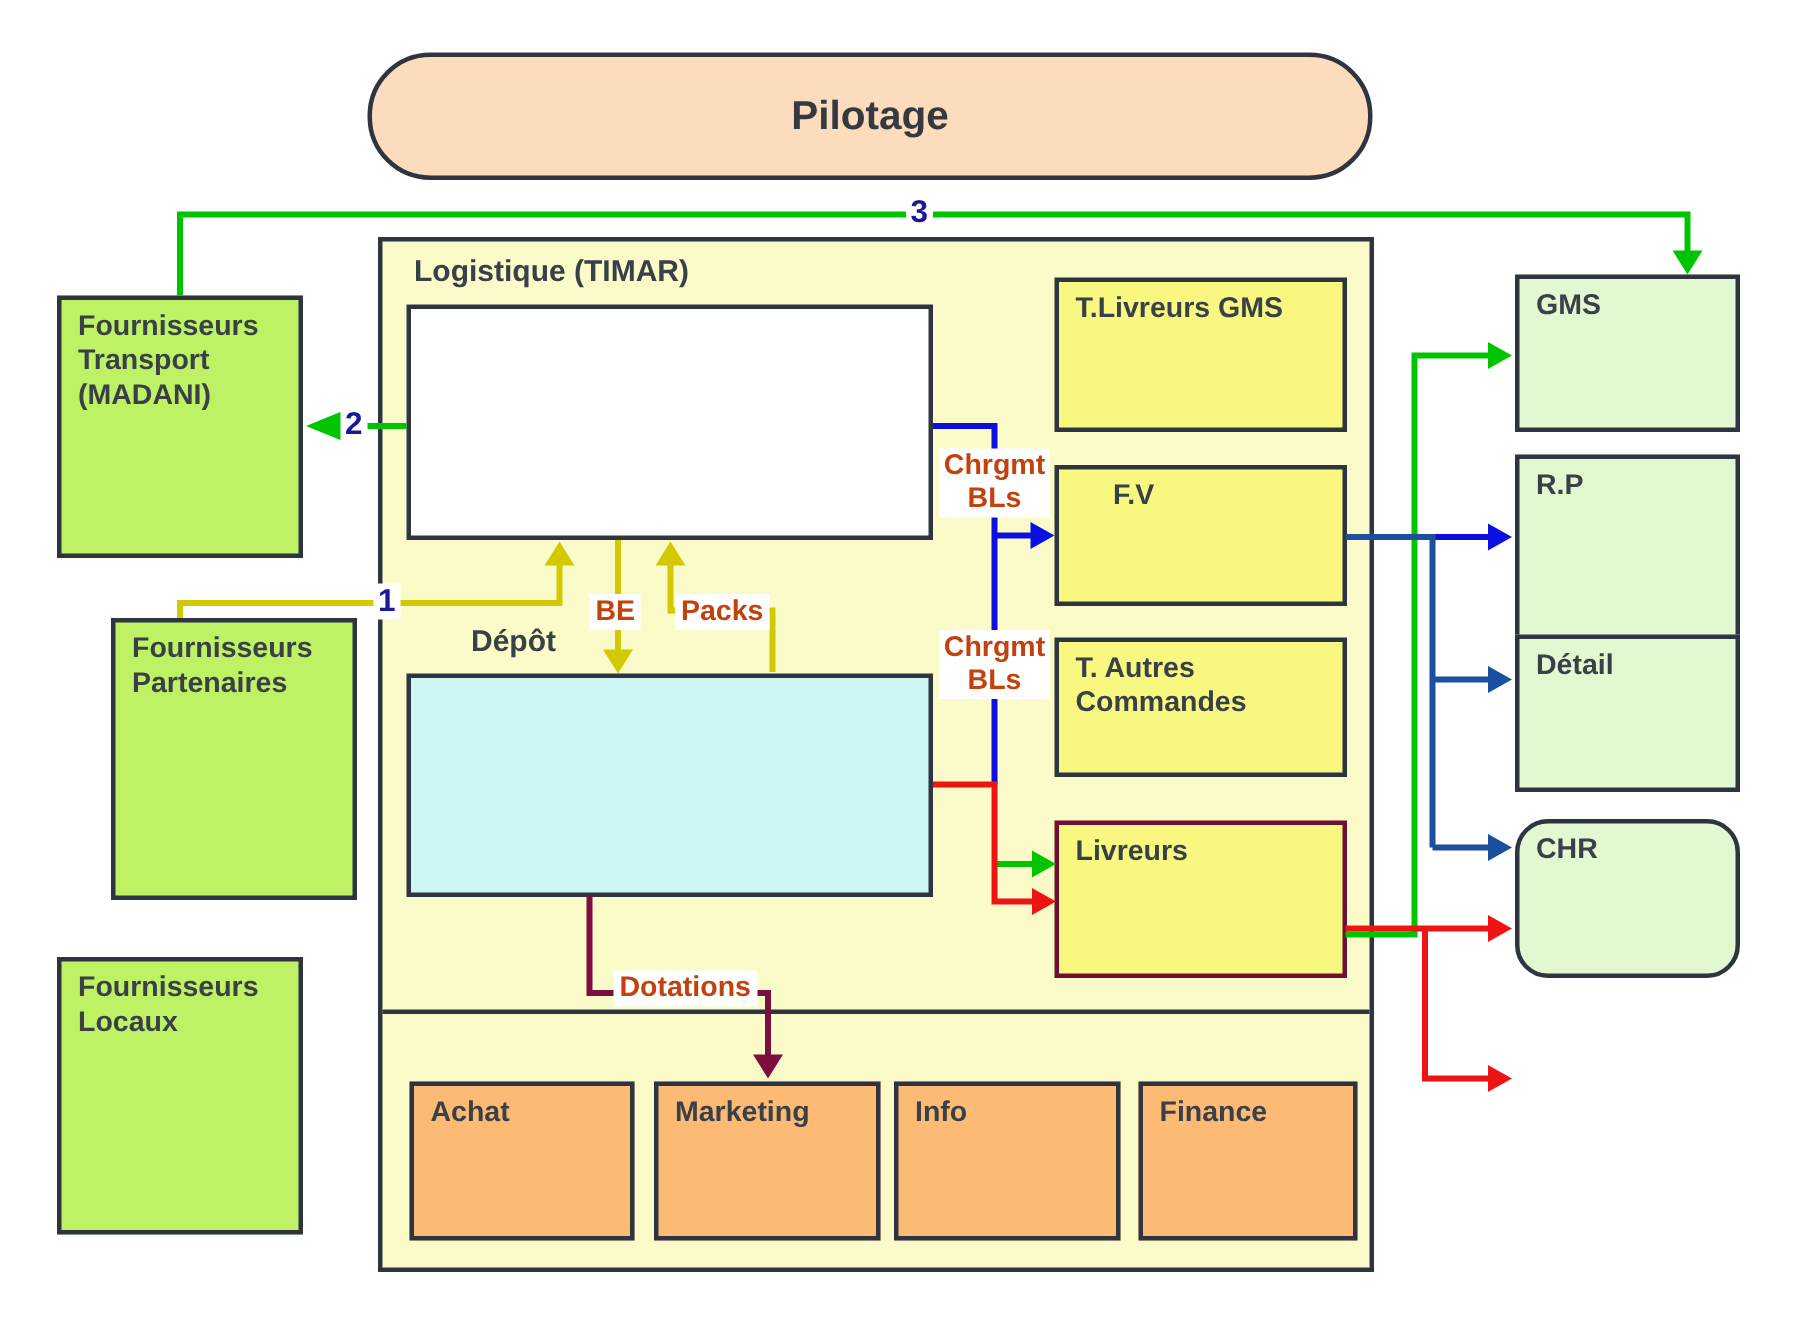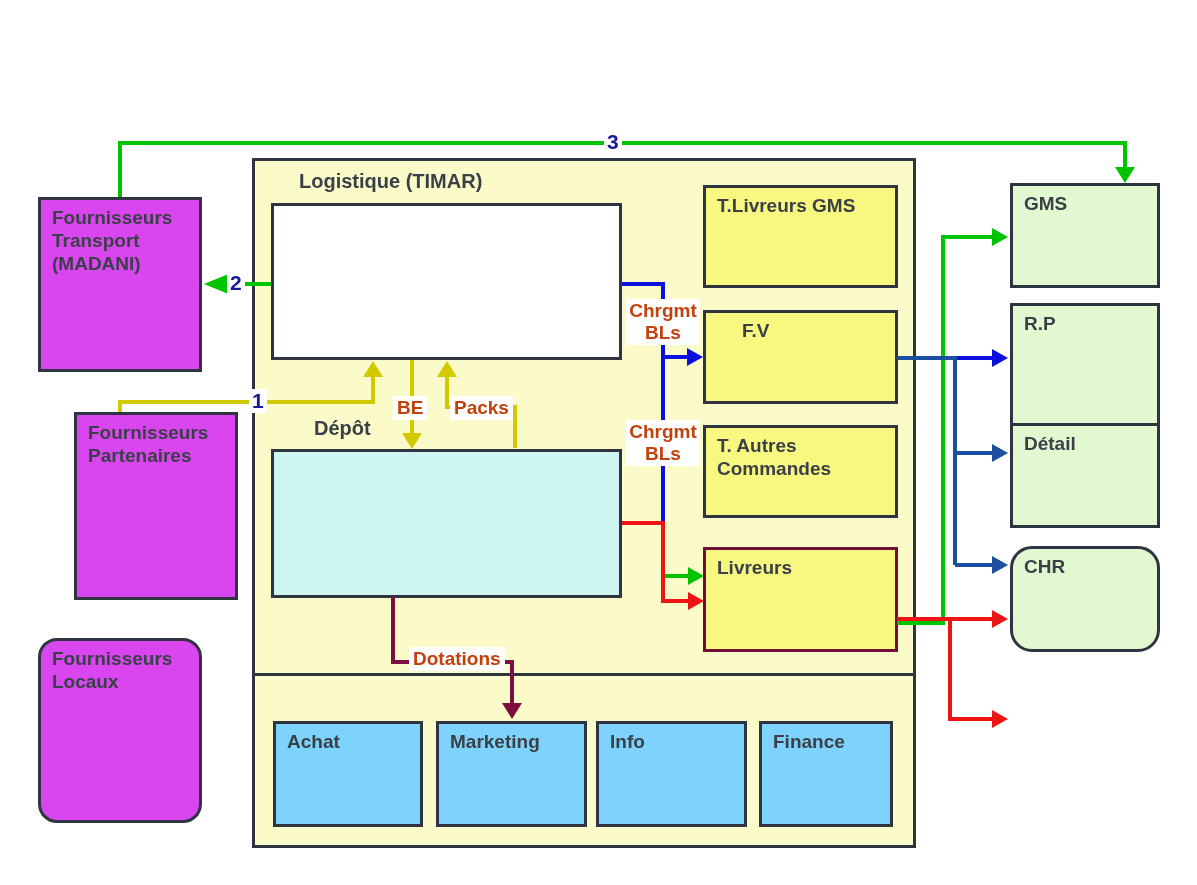--- a/index.html
+++ b/index.html
@@ -11,27 +11,27 @@
     position:absolute;box-sizing:border-box;
     border:3px solid #2f3540;
     font-weight:bold;font-size:19px;color:#3a4047;
     padding:6px 11px;line-height:1.22;
   }
   .pilotage{
     display:flex;align-items:center;justify-content:center;
     border-radius:42px;background:#fbdcbc;
     font-size:27px;color:#36393f;padding:0;
   }
-  .blue-box{background:#d946ef;}
+  .blue-box{background:#bef264;}
   .pane{background:#fbfbc9;}
   .white-box{background:#ffffff;}
   .cyan-box{background:#cdf6f2;}
   .yellow-box{background:#f8f880;}
   .maroon-border{border-color:#6d1038;}
-  .pink-box{background:#7dd3fc;}
+  .pink-box{background:#fdba74;}
   .green-box{background:#e2f8d0;}
   .pane-title{
     position:absolute;font-weight:bold;font-size:20px;color:#3a4047;
   }
   .divider{
     position:absolute;border-top:3px solid #2f3540;height:0;
   }
   svg.flows{position:absolute;left:0;top:0;pointer-events:none;}
   .chip{
     position:absolute;background:#ffffff;font-weight:bold;font-size:19px;
@@ -39,35 +39,38 @@
     white-space:pre-line;
   }
   .chip.num{color:#191999;font-size:21px;padding:0 3px;}
   .wrap{width:74px;padding:1px 0;}
 </style>
 </head>
 <body>
 
 <div class="canvas">
 
+  <div class="box pilotage" style="left:245px;top:35px;width:670px;height:85px;">
+    <span>Pilotage</span>
+  </div>
 
   <div class="box blue-box" style="left:38px;top:197px;width:164px;height:175px;">
     <span>Fournisseurs Transport (MADANI)</span>
   </div>
   <div class="box blue-box" style="left:38px;top:412px;width:164px;height:188px;margin-left:36px;">
     <span>Fournisseurs Partenaires</span>
   </div>
-  <div class="box blue-box" style="left:38px;top:638px;width:164px;height:185px;border-radius:19px;">
+  <div class="box blue-box" style="left:38px;top:638px;width:164px;height:185px;">
     <span>Fournisseurs Locaux</span>
   </div>
 
   <div class="box pane" style="left:252px;top:158px;width:664px;height:690px;padding:0;"></div>
   <div class="divider" style="left:255px;top:673px;width:658px;"></div>
 
-  <div class="pane-title" style="left:299px;top:170px;">Logistique (TIMAR)</div>
+  <div class="pane-title" style="left:276px;top:170px;">Logistique (TIMAR)</div>
   <div class="box white-box" style="left:271px;top:203px;width:351px;height:157px;"></div>
 
   <div class="pane-title" style="left:289px;top:417px;margin-left:25px;">Dépôt</div>
   <div class="box cyan-box" style="left:271px;top:449px;width:351px;height:149px;"></div>
 
   <div class="box yellow-box" style="left:703px;top:185px;width:195px;height:103px;">
     <span>T.Livreurs GMS</span>
   </div>
   <div class="box yellow-box" style="left:703px;top:310px;width:195px;height:94px;padding-left:36px;">
     <span>F.V</span>
@@ -81,21 +84,21 @@
 
   <div class="box pink-box" style="left:273px;top:721px;width:150px;height:106px;">
     <span>Achat</span>
   </div>
   <div class="box pink-box" style="left:436px;top:721px;width:151px;height:106px;">
     <span>Marketing</span>
   </div>
   <div class="box pink-box" style="left:596px;top:721px;width:151px;height:106px;">
     <span>Info</span>
   </div>
-  <div class="box pink-box" style="left:759px;top:721px;width:134px;height:106px;">
+  <div class="box pink-box" style="left:759px;top:721px;width:146px;height:106px;">
     <span>Finance</span>
   </div>
 
   <div class="box green-box" style="left:1010px;top:183px;width:150px;height:105px;">
     <span>GMS</span>
   </div>
   <div class="box green-box" style="left:1010px;top:303px;width:150px;height:125px;">
     <span>R.P</span>
   </div>
   <div class="box green-box" style="left:1010px;top:423px;width:150px;height:105px;">

